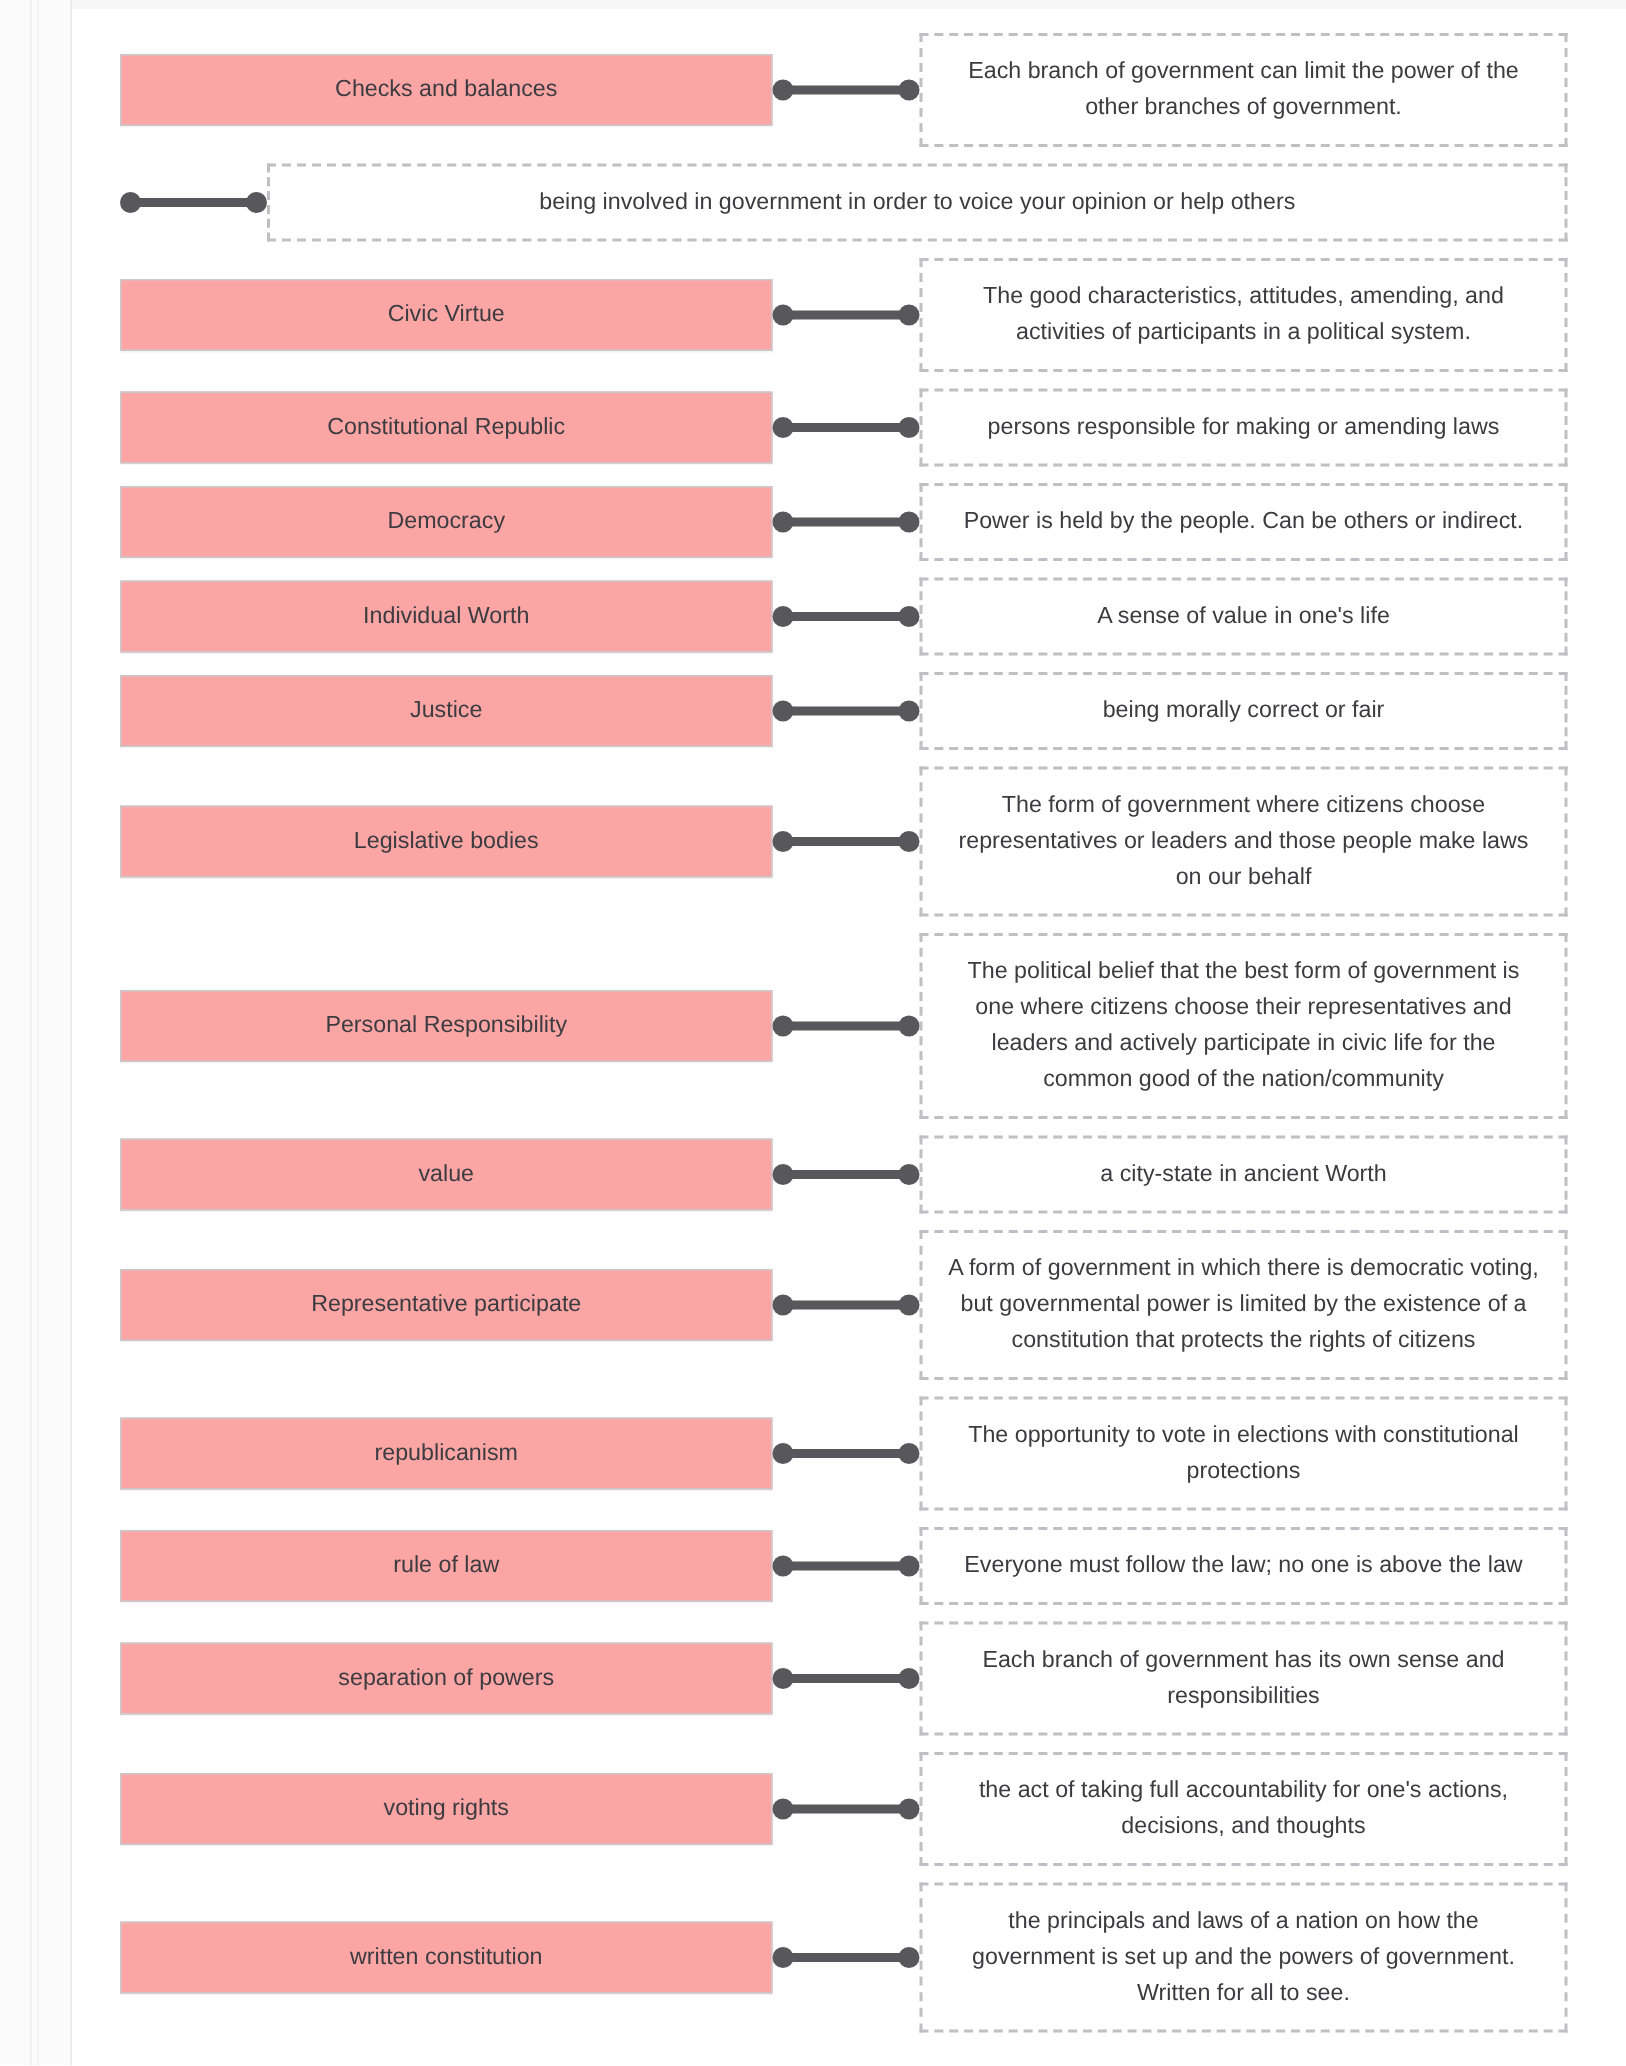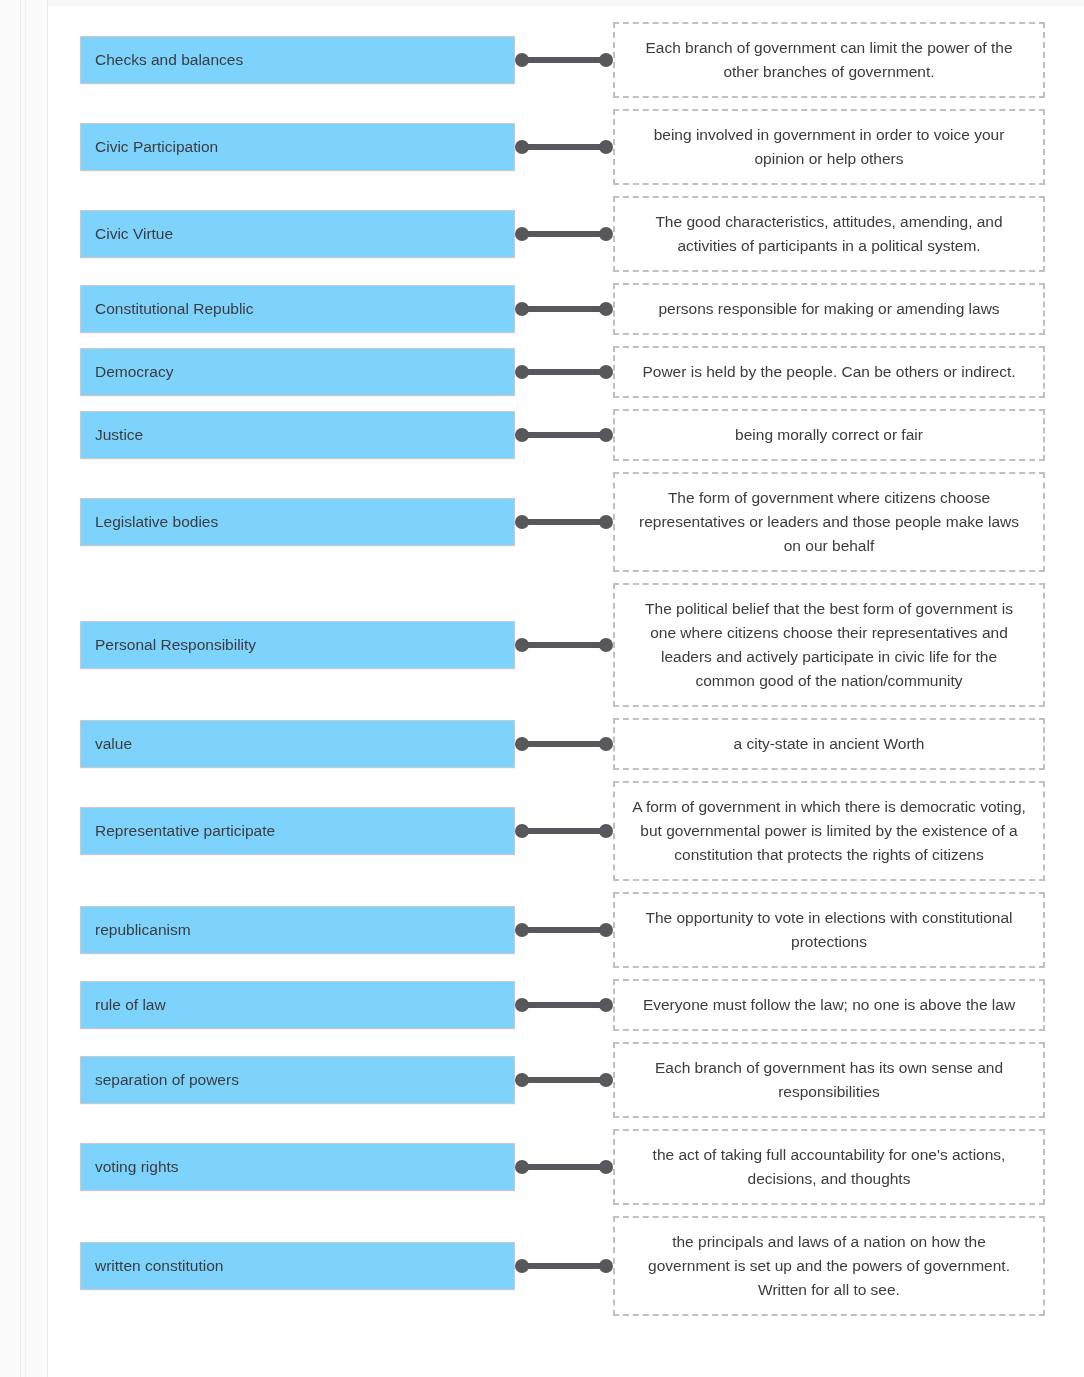--- a/index.html
+++ b/index.html
@@ -67,23 +67,24 @@
     width: 100%;
     margin-bottom: 11px;
   }
 
   
   .term-box {
     width: 435px;
     min-height: 48px;
     flex: 0 0 435px;
     border: 1px solid #c9c9cc;
-    background: #7dd3fc;
+    background: #fca5a5;
     display: flex;
     align-items: center;
+    justify-content: center;
     padding: 8px 14px;
     box-shadow: 0 1px 0 rgba(0,0,0,0.04);
   }
   .term-text {
     font-size: 15.5px;
     line-height: 1.45;
     color: #3c3c40;
     text-align: center;
   }
 
@@ -157,23 +158,20 @@
           <div class="connector">
             <span class="dot left"></span>
             <span class="bar"></span>
             <span class="dot right"></span>
           </div>
           <div class="def-box">
             <span class="def-text">Each branch of government can limit the power of the other branches of government.</span>
           </div>
         </div>
         <div class="match-row">
-          <div class="term-box">
-            <span class="term-text">Civic Participation</span>
-          </div>
           <div class="connector">
             <span class="dot left"></span>
             <span class="bar"></span>
             <span class="dot right"></span>
           </div>
           <div class="def-box">
             <span class="def-text">being involved in government in order to voice your opinion or help others</span>
           </div>
         </div>
         <div class="match-row">
@@ -206,20 +204,33 @@
           <div class="term-box">
             <span class="term-text">Democracy</span>
           </div>
           <div class="connector">
             <span class="dot left"></span>
             <span class="bar"></span>
             <span class="dot right"></span>
           </div>
           <div class="def-box single">
             <span class="def-text">Power is held by the people. Can be others or indirect.</span>
+          </div>
+        </div>
+        <div class="match-row">
+          <div class="term-box">
+            <span class="term-text">Individual Worth</span>
+          </div>
+          <div class="connector">
+            <span class="dot left"></span>
+            <span class="bar"></span>
+            <span class="dot right"></span>
+          </div>
+          <div class="def-box single">
+            <span class="def-text">A sense of value in one's life</span>
           </div>
         </div>
         <div class="match-row">
           <div class="term-box">
             <span class="term-text">Justice</span>
           </div>
           <div class="connector">
             <span class="dot left"></span>
             <span class="bar"></span>
             <span class="dot right"></span>

